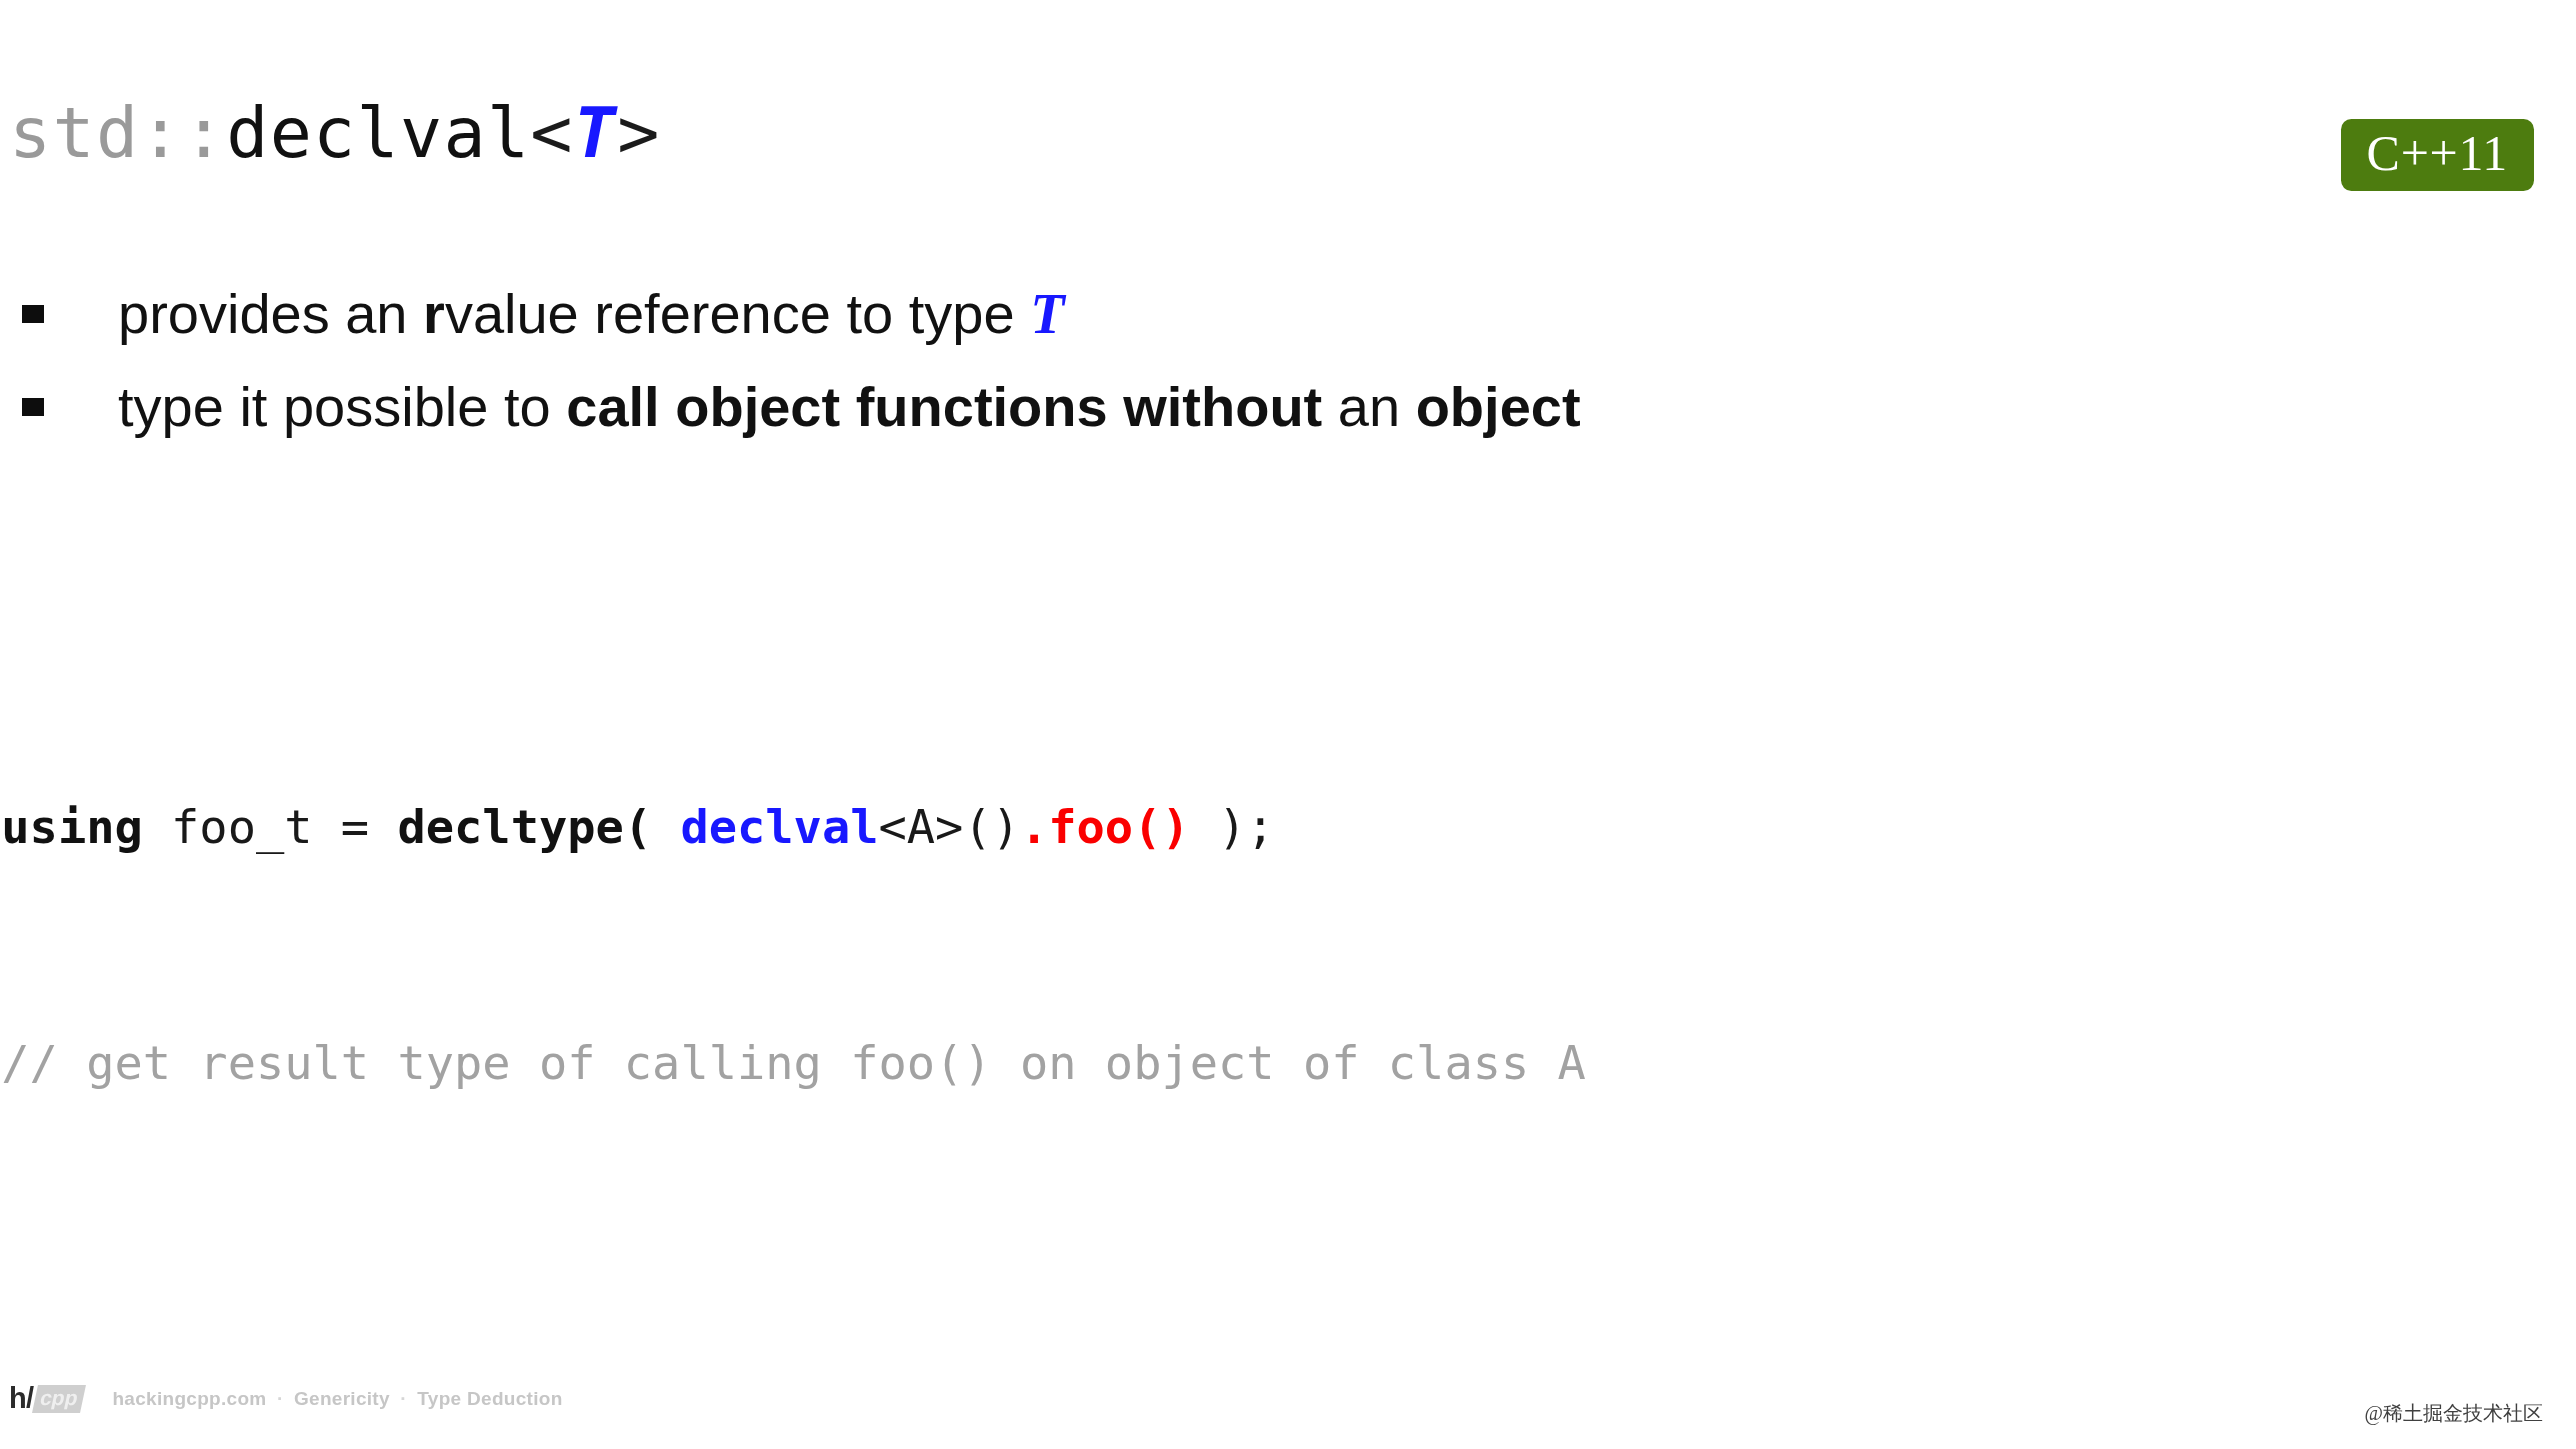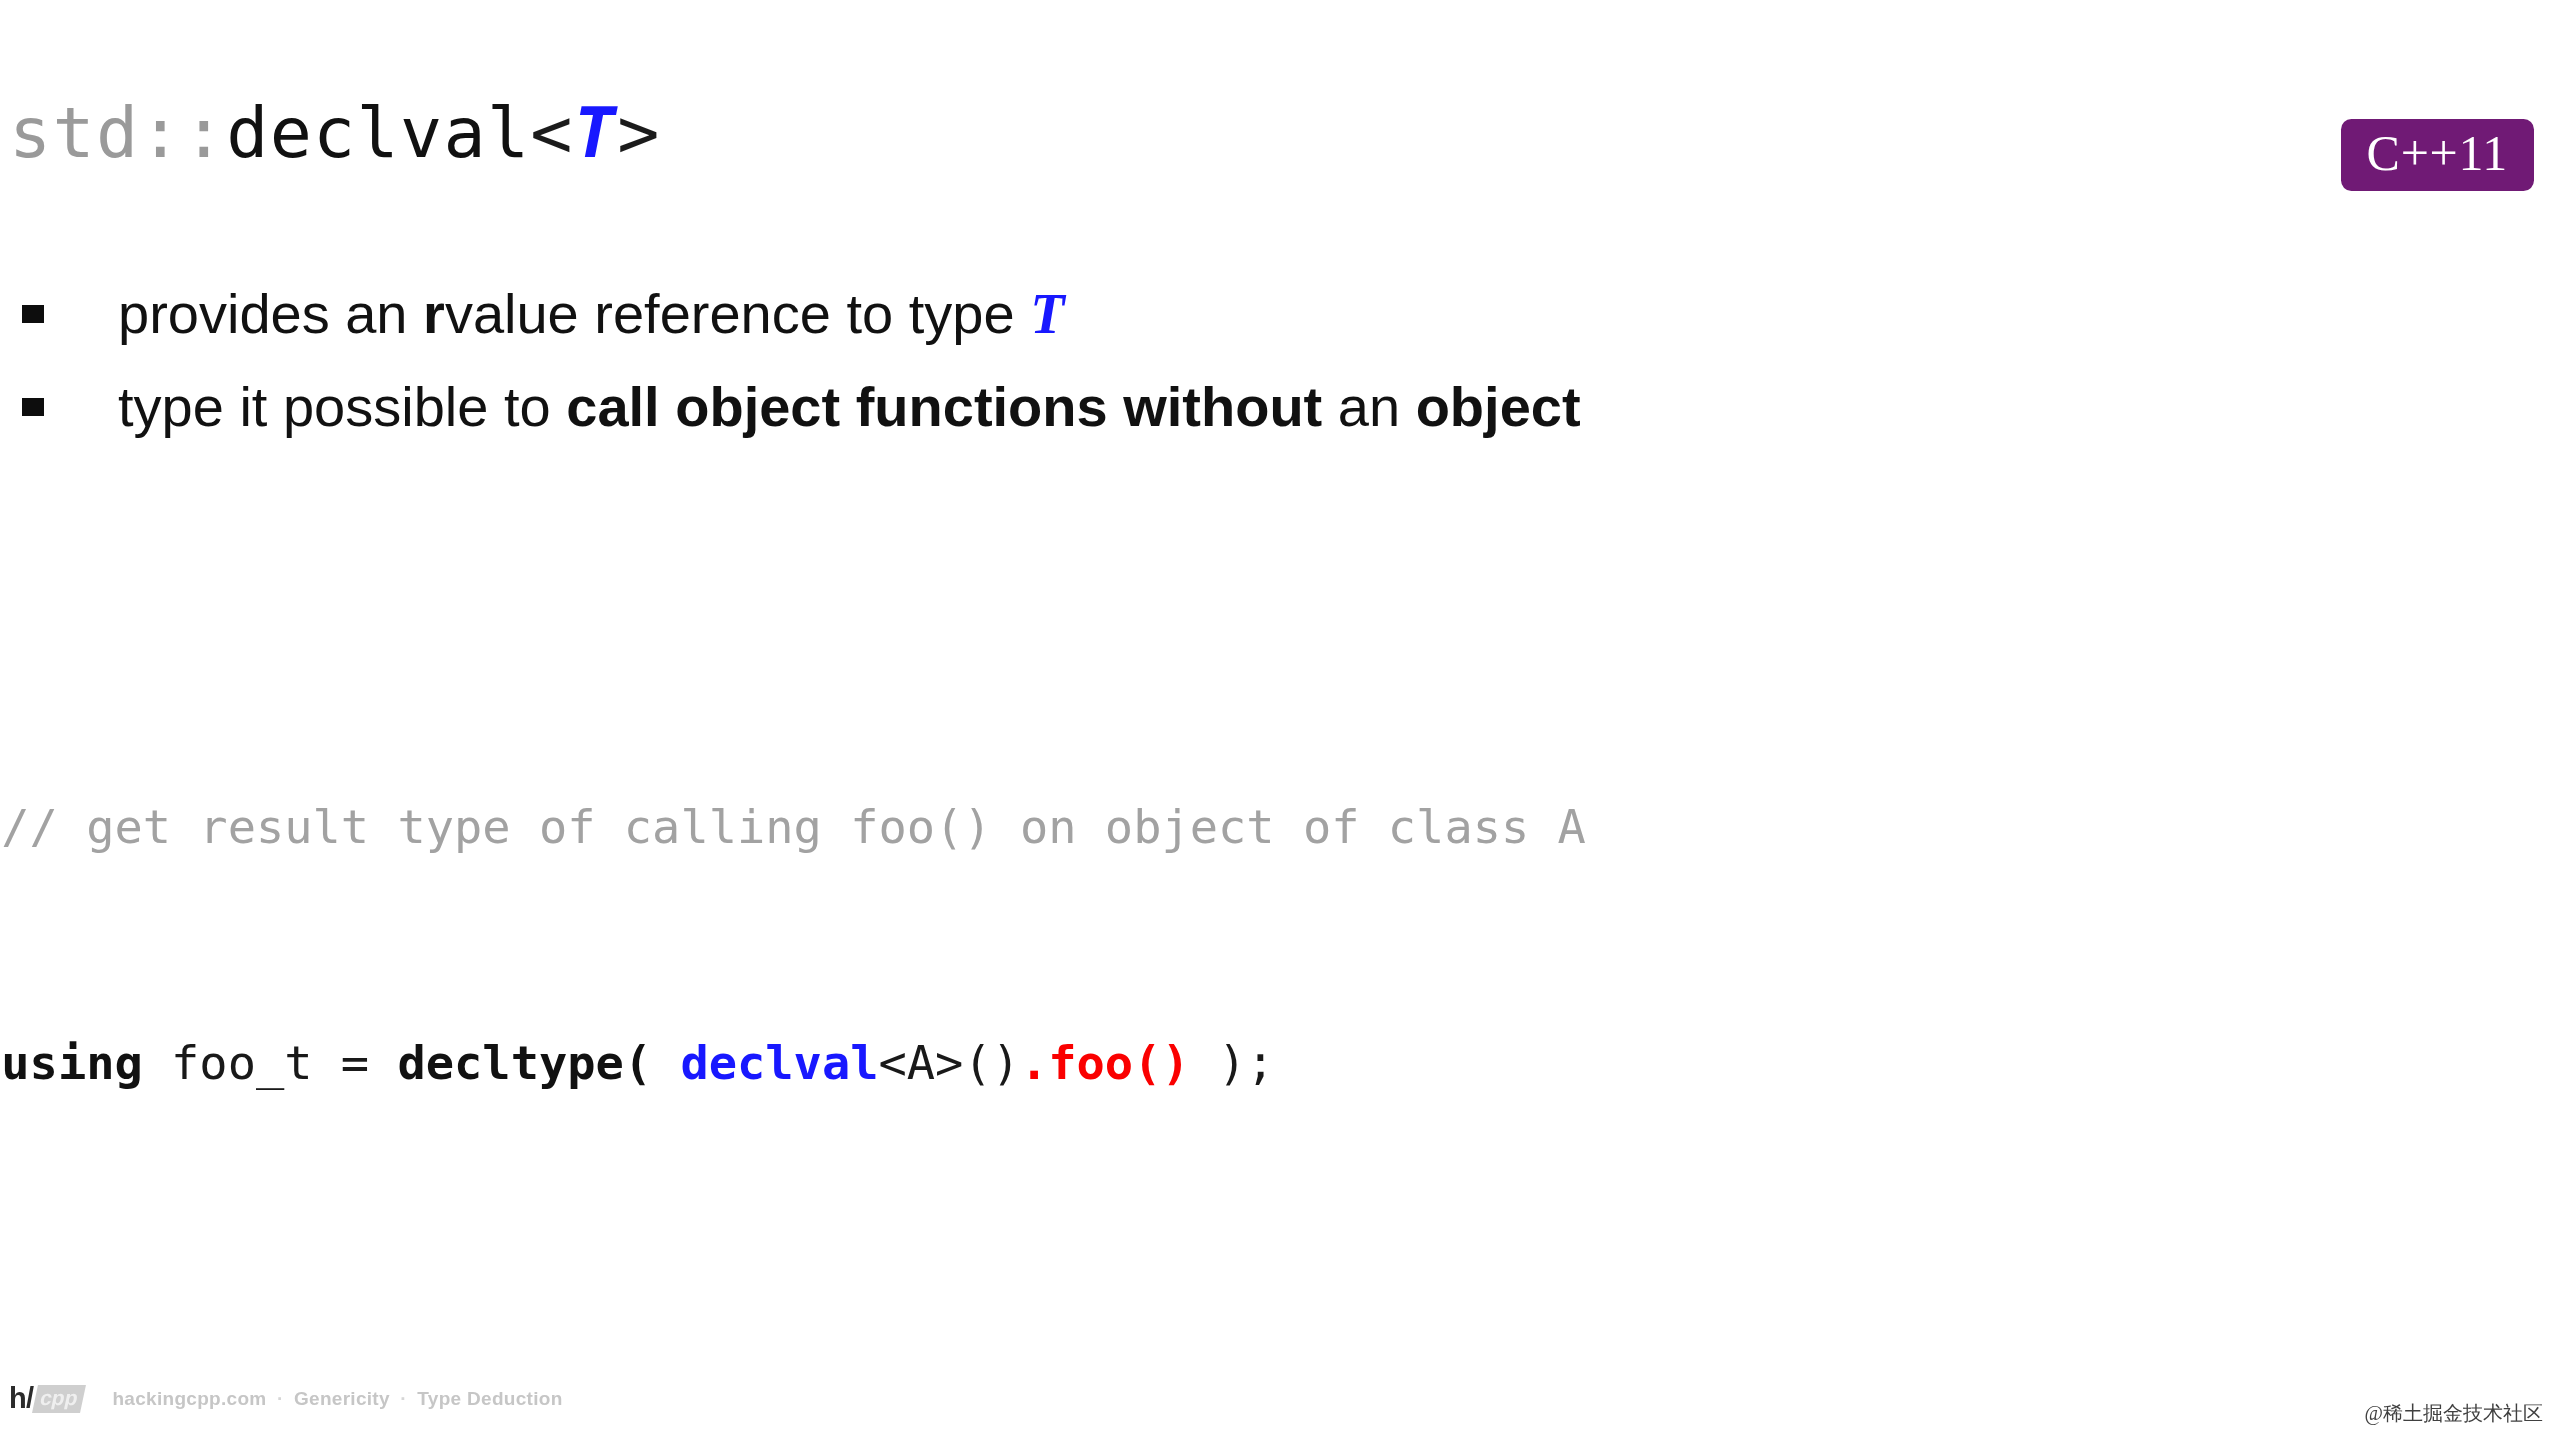--- a/index.html
+++ b/index.html
@@ -30,21 +30,21 @@
   #slide-title .ns      { color: #9a9a9a; font-weight: 400; }
   #slide-title .name    { color: #111111; font-weight: 400; }
   #slide-title .angle   { color: #1b1b1b; font-weight: 400; }
   #slide-title .tparam  { color: #1818ff; font-weight: 700; font-style: italic; }
 
   
   #std-badge {
     position: absolute;
     right: 42px;
     top: 119px;
-    background: #701a75;
+    background: #4d7c0f;
     color: #ffffff;
     border-radius: 10.4px;
     padding: 9px 26px 13px 26px;
     font-family: "Liberation Serif", serif;
     font-size: 50px;
     line-height: 1;
     letter-spacing: 0.7px;
     white-space: nowrap;
   }
 
@@ -182,23 +182,23 @@
     <span class="bullet-text">
       <span>type it possible to </span><b>call object functions without</b><span> an </span><b>object</b>
     </span>
   </div>
 
 
 </div>
 
 <div id="code-block">
 
+  <div class="code-line"><span class="kw">using </span><span class="pln">foo_t = </span><span class="kw">decltype(</span><span class="pln"> </span><span class="fn">declval</span><span class="pln">&lt;A&gt;()</span><span class="mem">.foo()</span><span class="pln"> );</span></div>
+
   <div class="code-line"><span class="cmt">// get result type of calling foo() on object of class A</span></div>
-
-  <div class="code-line"><span class="kw">using </span><span class="pln">foo_t = </span><span class="kw">decltype(</span><span class="pln"> </span><span class="fn">declval</span><span class="pln">&lt;A&gt;()</span><span class="mem">.foo()</span><span class="pln"> );</span></div>
 
   <div class="code-line blank"></div>
 
   
   
 
   
 
   
 

